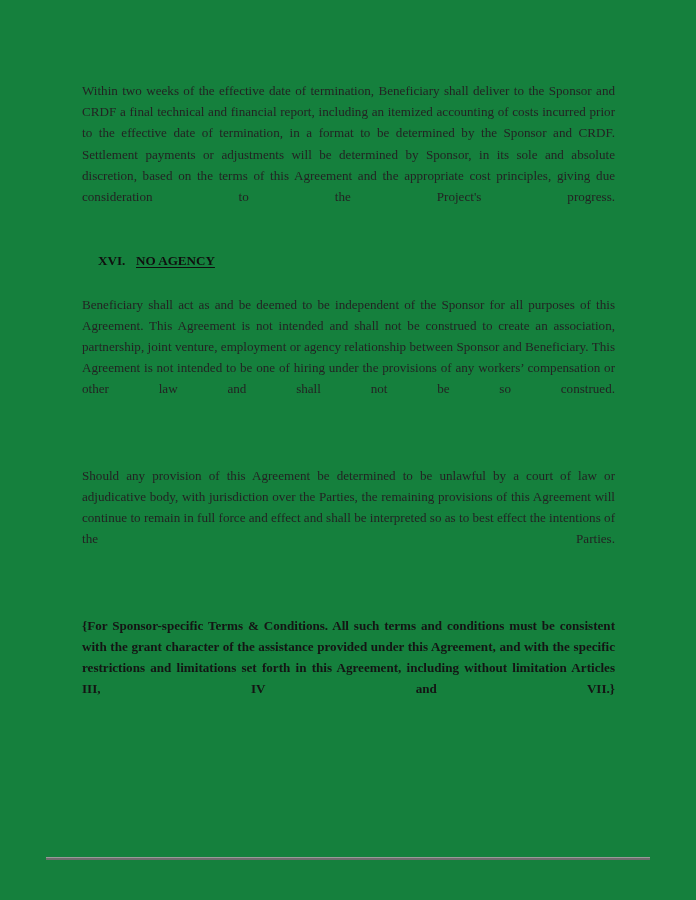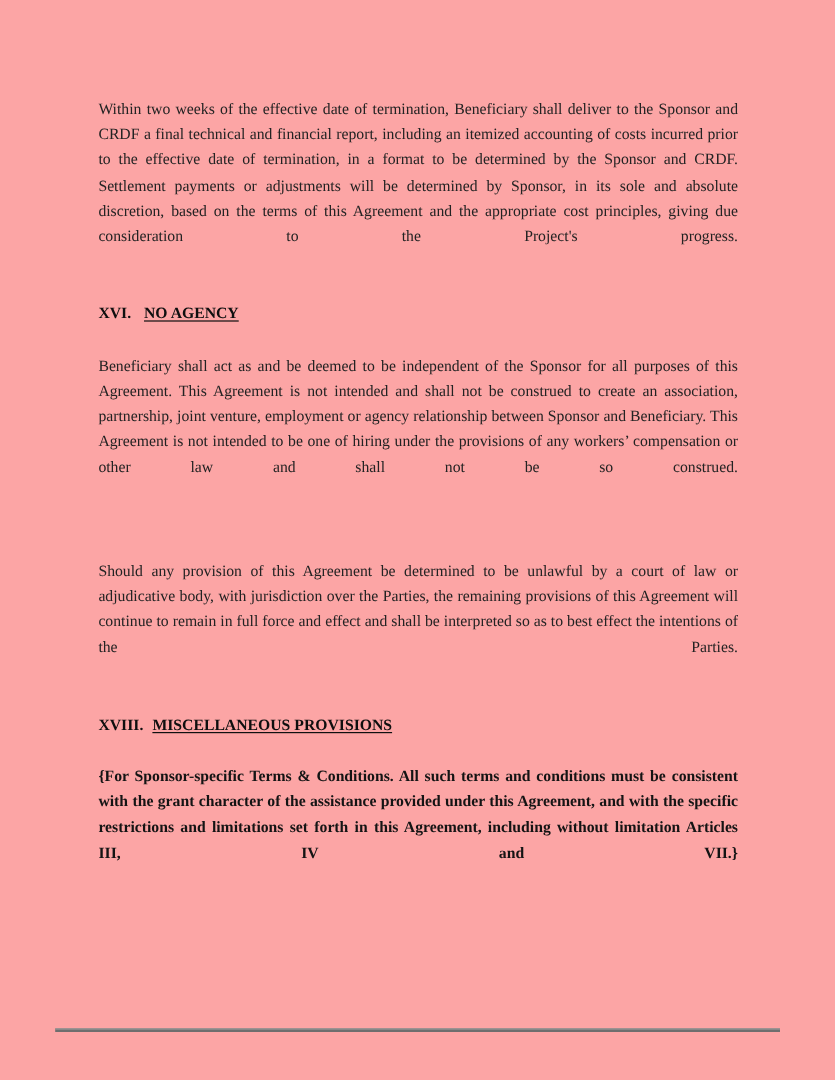--- a/index.html
+++ b/index.html
@@ -12,21 +12,21 @@
   body {
     font-family: "Liberation Serif", "DejaVu Serif", serif;
     color: #1a1a1a;
     -webkit-font-smoothing: antialiased;
   }
 
   .page {
     position: relative;
     width: 696px;
     height: 900px;
-    background: #fca5a5;
+    background: #15803d;
     overflow: hidden;
     box-sizing: border-box;
   }
 
   .content {
     position: absolute;
     left: 82px;
     top: 80px;
     width: 533px;
   }
@@ -64,20 +64,21 @@
     font-size: 13.1px;
     line-height: 21.2px;
     font-weight: bold;
     color: #0f0f0f;
     white-space: nowrap;
   }
 
   .heading .numeral {
     display: inline-block;
     min-width: 38px;
+    margin-left: 16px;
   }
 
   .heading .numeral.wide {
     min-width: 45px;
   }
 
   .heading .title {
     text-decoration: underline;
     text-underline-offset: 2px;
     text-align: center;
@@ -116,23 +117,20 @@
 
     <div class="gap-md"></div>
 
 
     <div class="gap-md"></div>
 
     <p class="para">Should any provision of this Agreement be determined to be unlawful by a court of law or adjudicative body, with jurisdiction over the Parties, the remaining provisions of this Agreement will continue to remain in full force and effect and shall be interpreted so as to best effect the intentions of the Parties.</p>
 
     <div class="gap-md"></div>
 
-    <div class="heading">
-      <span class="numeral wide">XVIII.</span><span class="title">MISCELLANEOUS PROVISIONS</span>
-    </div>
 
     <div class="gap-md"></div>
 
     <p class="para bold">{For Sponsor-specific Terms &amp; Conditions.  All such terms and conditions must be consistent with the grant character of the assistance provided under this Agreement, and with the specific restrictions and limitations set forth in this Agreement, including without limitation Articles III, IV and VII.}</p>
 
     <div class="gap-lg"></div>
 
 
     <div class="gap-sm"></div>
 

